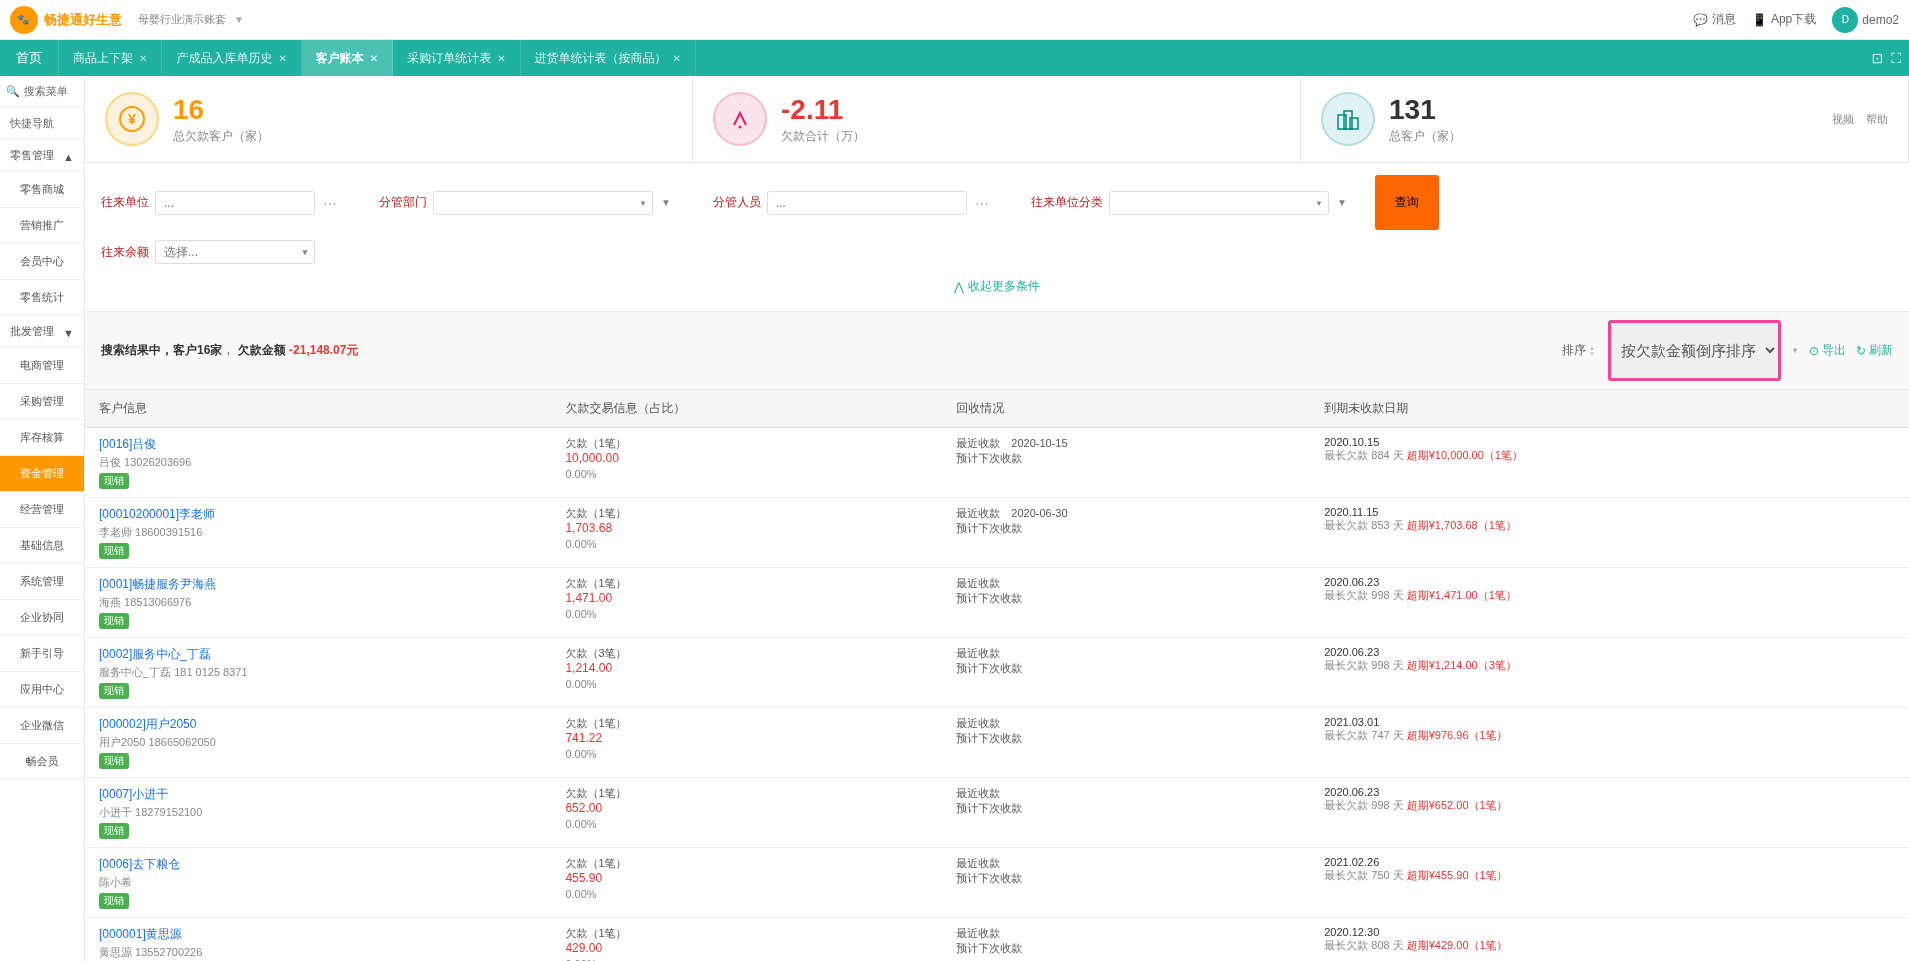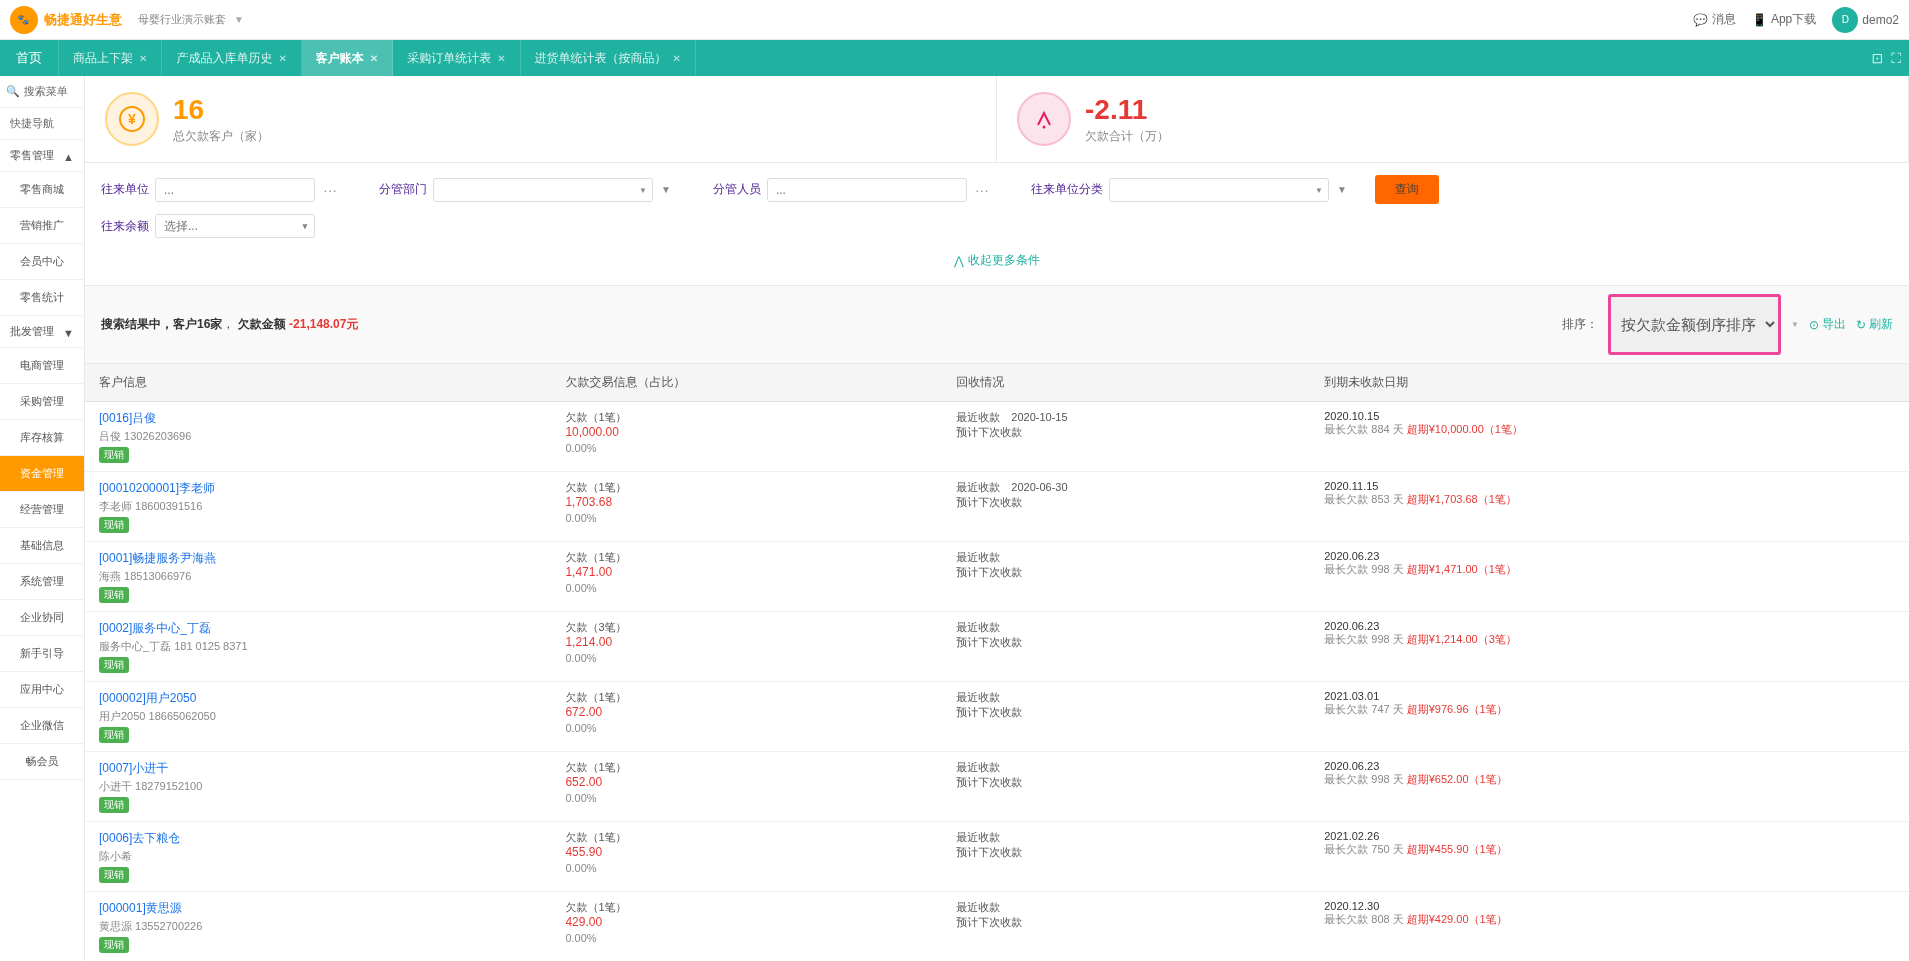--- a/index.html
+++ b/index.html
@@ -49,24 +49,24 @@
     .stat-content .value.red { color: #e53935; }
     .stat-content .value.orange { color: #f90; }
     .stat-content .label { font-size: 12px; color: #888; margin-top: 2px; }
     .stat-card-right { margin-left: auto; display: flex; flex-direction: column; gap: 4px; align-items: flex-end; }
     .stat-top-right { display: flex; gap: 12px; color: #888; font-size: 11px; }
 
     
     .filter-area { background: #fff; padding: 12px 16px; border-bottom: 1px solid #e8e8e8; }
     .filter-row { display: flex; align-items: center; gap: 12px; margin-bottom: 10px; }
     .filter-item { display: flex; align-items: center; gap: 6px; }
-    .filter-label { color: #4c1d95; font-size: 12px; white-space: nowrap; text-align: center; }
+    .filter-label { color: #b91c1c; font-size: 12px; white-space: nowrap; text-align: center; }
     .filter-input { border: 1px solid #ddd; border-radius: 3px; padding: 4px 8px; font-size: 12px; width: 160px; color: #333; }
     .filter-input-dots { color: #999; font-size: 14px; margin-left: 2px; }
-    .filter-btn { background: #f60; color: #404040; border: none; border-radius: 3px; padding: 6px 20px; font-size: 12px; cursor: pointer; }
+    .filter-btn { background: #f60; color: #000000; border: none; border-radius: 3px; padding: 19px 20px; font-size: 12px; cursor: pointer; }
     .collapse-row { display: flex; justify-content: center; padding: 4px 0; }
     .collapse-btn { color: #20b2a0; font-size: 12px; cursor: pointer; display: flex; align-items: center; gap: 4px; }
 
     
     .results-header { padding: 8px 16px; display: flex; align-items: center; justify-content: space-between; background: #f9f9f9; border-bottom: 1px solid #e8e8e8; }
     .results-info { font-size: 12px; color: #555; }
     .results-info span { color: #333; font-weight: bold; }
     .results-info .red { color: #e53935; }
     .results-actions { display: flex; align-items: center; gap: 10px; font-size: 12px; color: #555; }
     .sort-select { border: 3px solid #ec4899; border-radius: 3px; padding: 18px 6px; font-size: 15px; color: #555; }
@@ -237,20 +237,39 @@
           <svg width="28" height="28" viewBox="0 0 28 28" fill="none">
             <path d="M8 20 L14 8 L20 20" stroke="#e91e63" stroke-width="2" fill="none"></path>
             <circle cx="14" cy="22" r="1.5" fill="#e91e63"></circle>
           </svg>
         </div>
         <div class="stat-content">
           <div class="value red">-2.11</div>
           <div class="label">欠款合计（万）</div>
         </div>
       </div>
+      <div class="stat-card">
+        <div class="stat-icon teal">
+          <svg width="28" height="28" viewBox="0 0 28 28" fill="none">
+            <rect x="4" y="10" width="8" height="14" stroke="#00897b" stroke-width="1.5" fill="none"></rect>
+            <rect x="10" y="6" width="8" height="18" stroke="#00897b" stroke-width="1.5" fill="none"></rect>
+            <rect x="16" y="13" width="8" height="11" stroke="#00897b" stroke-width="1.5" fill="none"></rect>
+          </svg>
+        </div>
+        <div class="stat-content">
+          <div class="value" style="color:#333;font-weight:bold;">131</div>
+          <div class="label">总客户（家）</div>
+        </div>
+        <div class="stat-card-right">
+          <div class="stat-top-right">
+            <span style="color:#888;cursor:pointer;">视频</span>
+            <span style="color:#888;cursor:pointer;">帮助</span>
+          </div>
+        </div>
+      </div>
     </div>
 
     <div class="filter-area">
       <div class="filter-row">
         <div class="filter-item">
           <span class="filter-label">往来单位</span>
           <input class="filter-input" type="text" placeholder="..." style="">
           <span class="filter-input-dots">···</span>
         </div>
         <div class="filter-item" style="margin-left:30px;">
@@ -416,21 +435,21 @@
             <tr>
     <td>
       <div>
         <a class="customer-name-link">[000002]用户2050</a>
       </div>
       <div class="customer-sub">用户2050 18665062050</div>
       <div><span class="badge">现销</span></div>
     </td>
     <td>
       <div class="collection-info">欠款（1笔）</div>
-      <div class="amount-red">672.00</div>
+      <div class="amount-red">741.22</div>
       <div class="pct">0.00%</div>
     </td>
     <td>
       <div class="collection-info">最近收款</div>
       <div class="collection-info">预计下次收款</div>
     </td>
     <td>
       <div class="date-info">2021.03.01</div>
       <div class="overdue-days">最长欠款 747 天 <a class="overdue-link">超期¥976.96（1笔）</a></div>
     </td>

